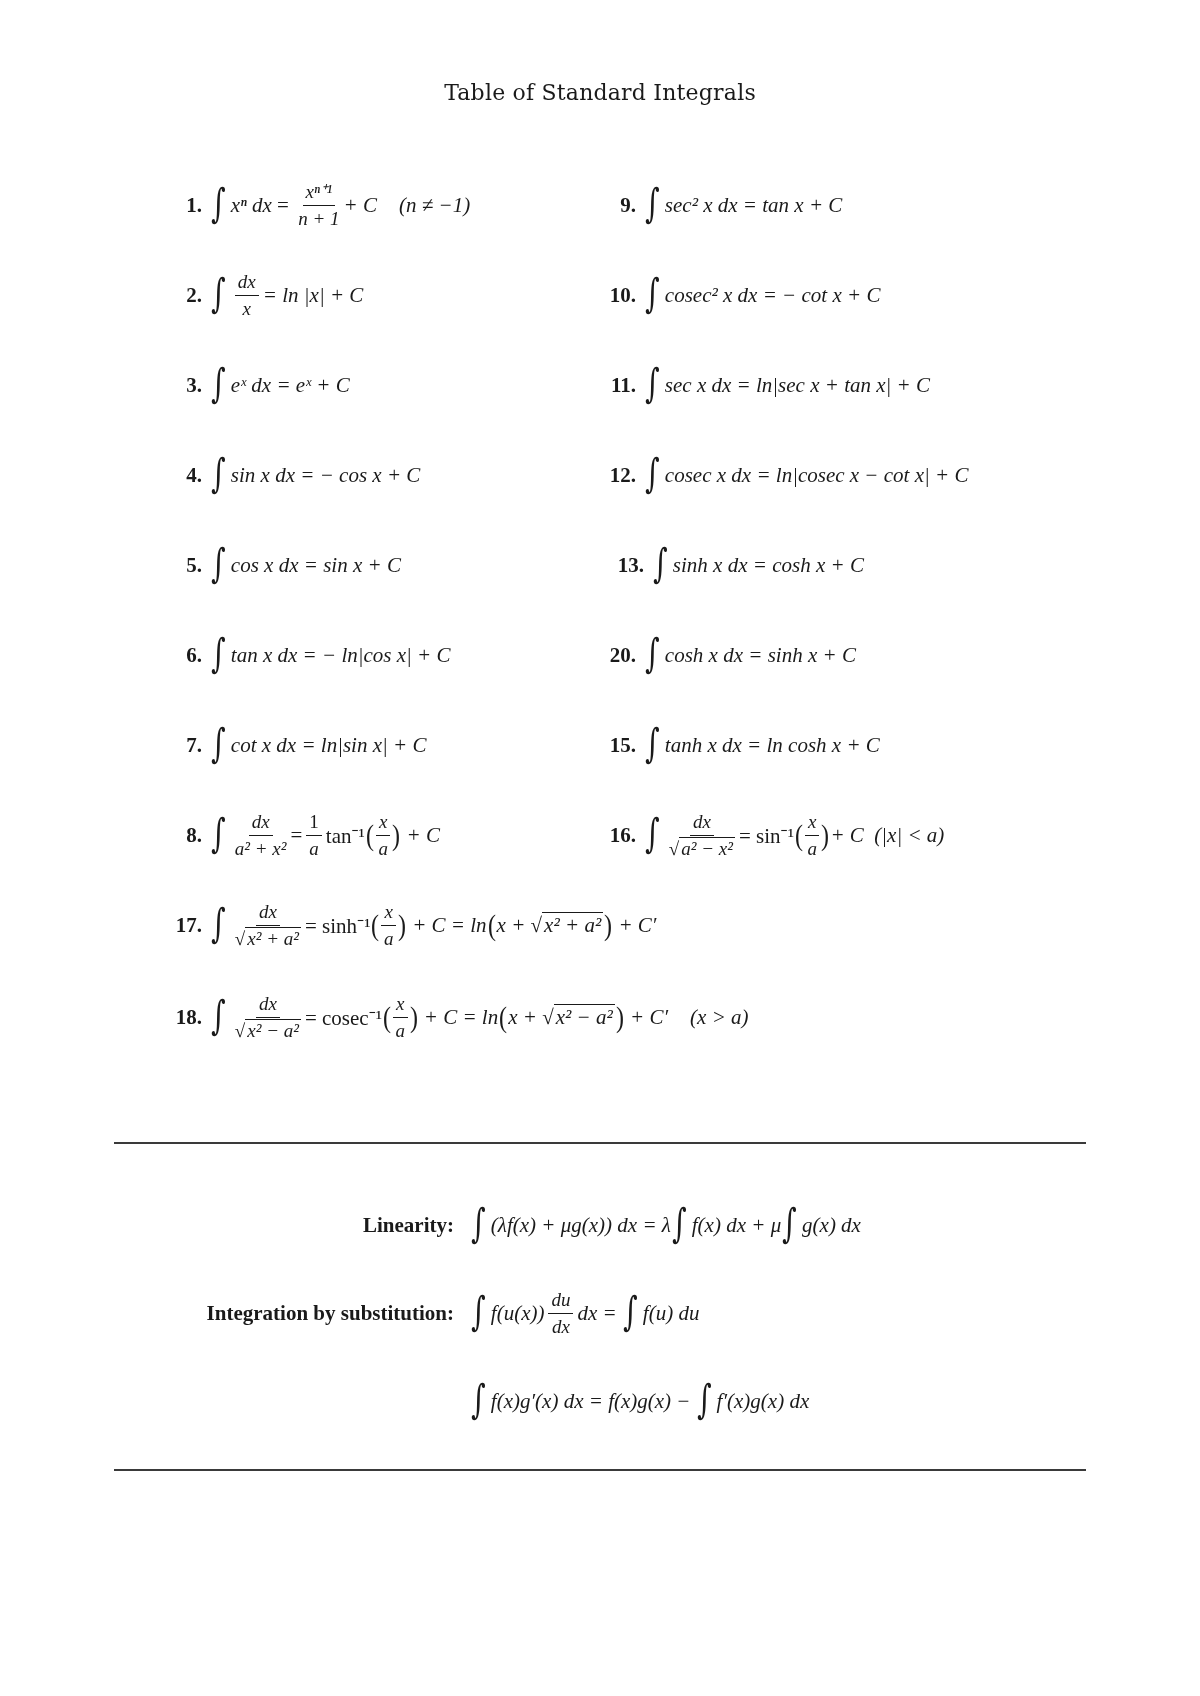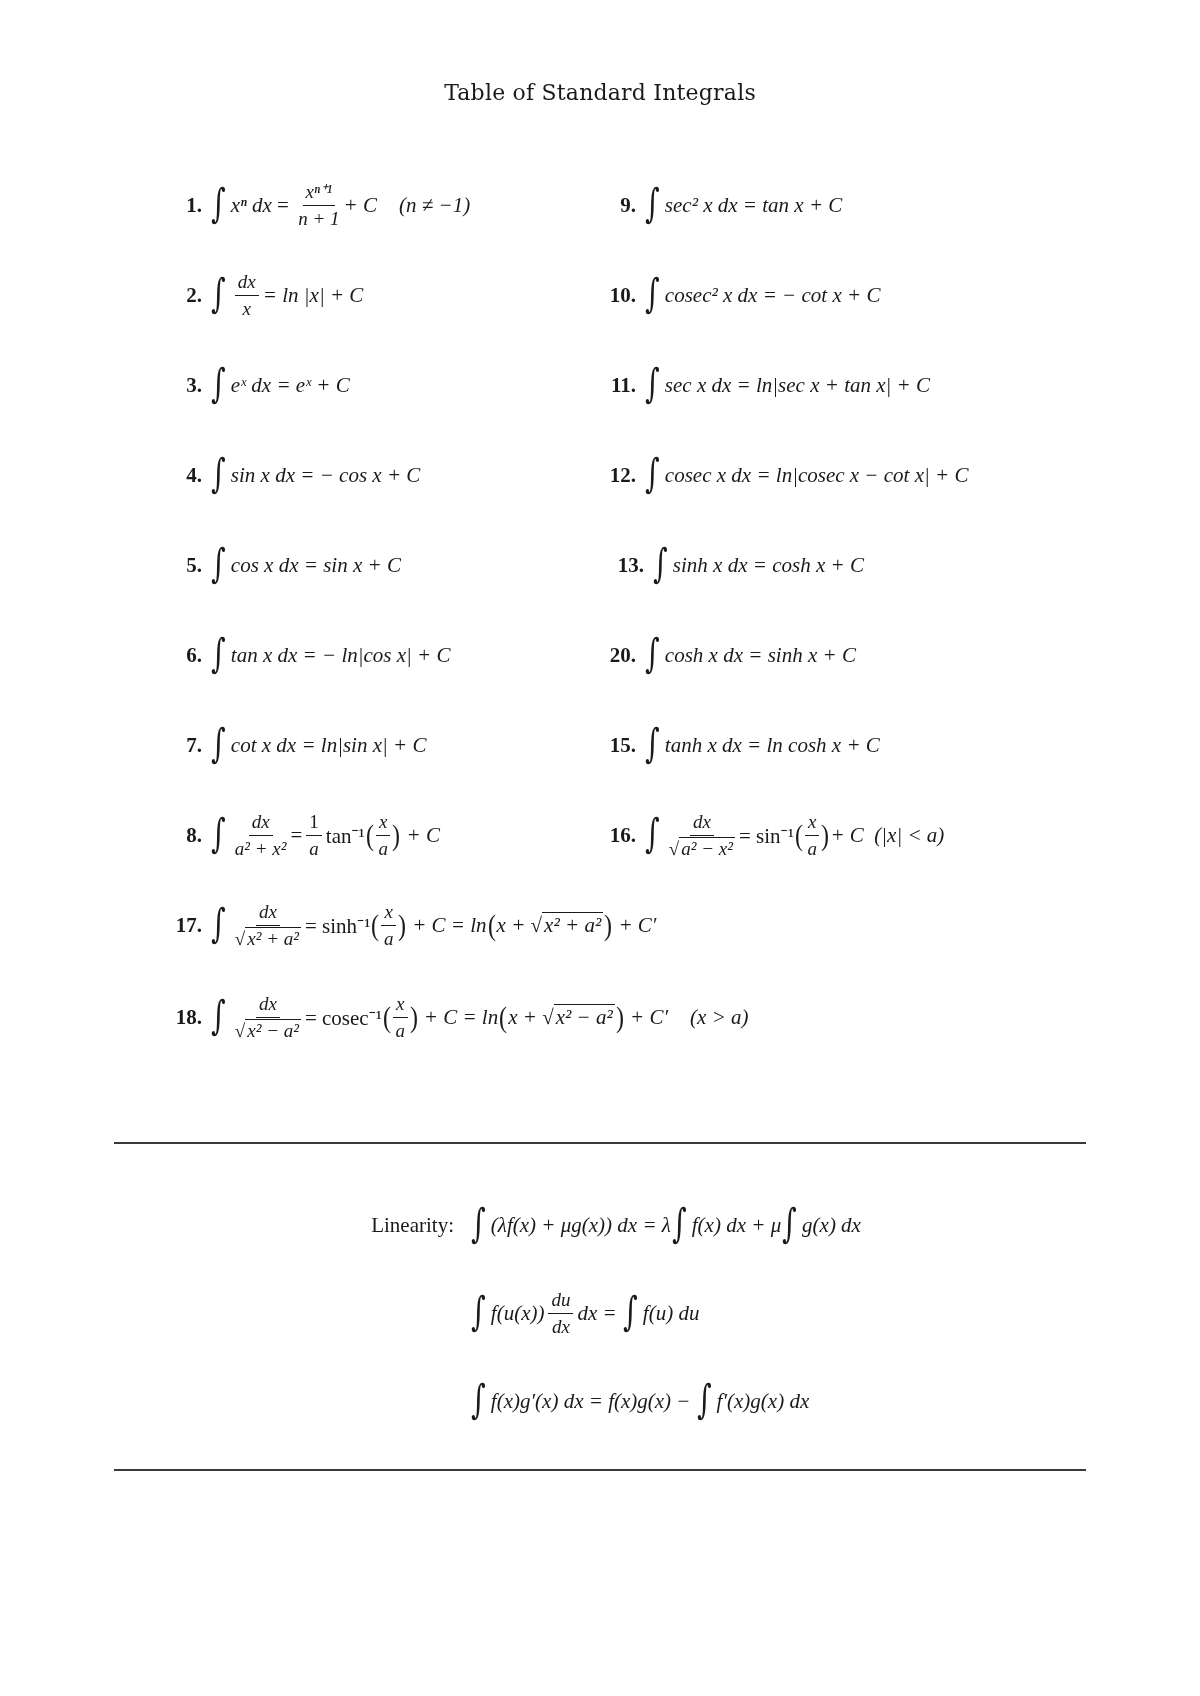--- a/index.html
+++ b/index.html
@@ -17,21 +17,21 @@
   .frac { display: inline-flex; flex-direction: column; align-items: center; vertical-align: middle;
           margin: 0 4px; font-size: 19px; line-height: 1.15; }
   .frac .nu { padding: 0 3px 2px; border-bottom: 1.5px solid #1a1a1a; }
   .frac .de { padding-top: 2px; }
   .sqrt { border-top: 1.5px solid #1a1a1a; padding: 0 2px; }
   .big { font-size: 30px; transform: scaleX(0.8); display: inline-block; }
   .sp { display: inline-block; width: 22px; }
   .rule { position: absolute; left: 114px; width: 972px; height: 2px; background: #3a3a3a; }
   .rule-row { position: absolute; height: 70px; display: flex; align-items: center; font-size: 21px;
               white-space: nowrap; font-family: "Liberation Serif", serif; }
-  .rule-label { font-weight: normal; position: absolute; text-align: right; width: 340px; left: 114px; font-size: 21px; }
+  .rule-label { font-weight: bold; position: absolute; text-align: right; width: 340px; left: 114px; font-size: 21px; }
   .rule-body { position: absolute; left: 470px; display: flex; align-items: center; }
 </style>
 </head>
 <body>
 
 <div>
 
   <div class="title">Table of Standard Integrals</div>
 
   <div class="eq" style="left:180px; top:170px;">
@@ -225,20 +225,21 @@
       <span class="intg">∫</span>
       <span class="m">(λf(x) + μg(x)) dx = λ</span>
       <span class="intg">∫</span>
       <span class="m">f(x) dx + μ</span>
       <span class="intg">∫</span>
       <span class="m">g(x) dx</span>
     </span>
   </div>
 
   <div class="rule-row" style="left:0; top:1278px; width:1200px;">
+    <span class="rule-label">Integration by substitution:</span>
     <span class="rule-body">
       <span class="intg">∫</span>
       <span class="m">f(u(x))</span>
       <span class="frac">
         <span class="nu m">du</span>
         <span class="de m">dx</span>
       </span>
       <span class="m">dx =</span>&nbsp;
       <span class="intg">∫</span>
       <span class="m">f(u) du</span>

